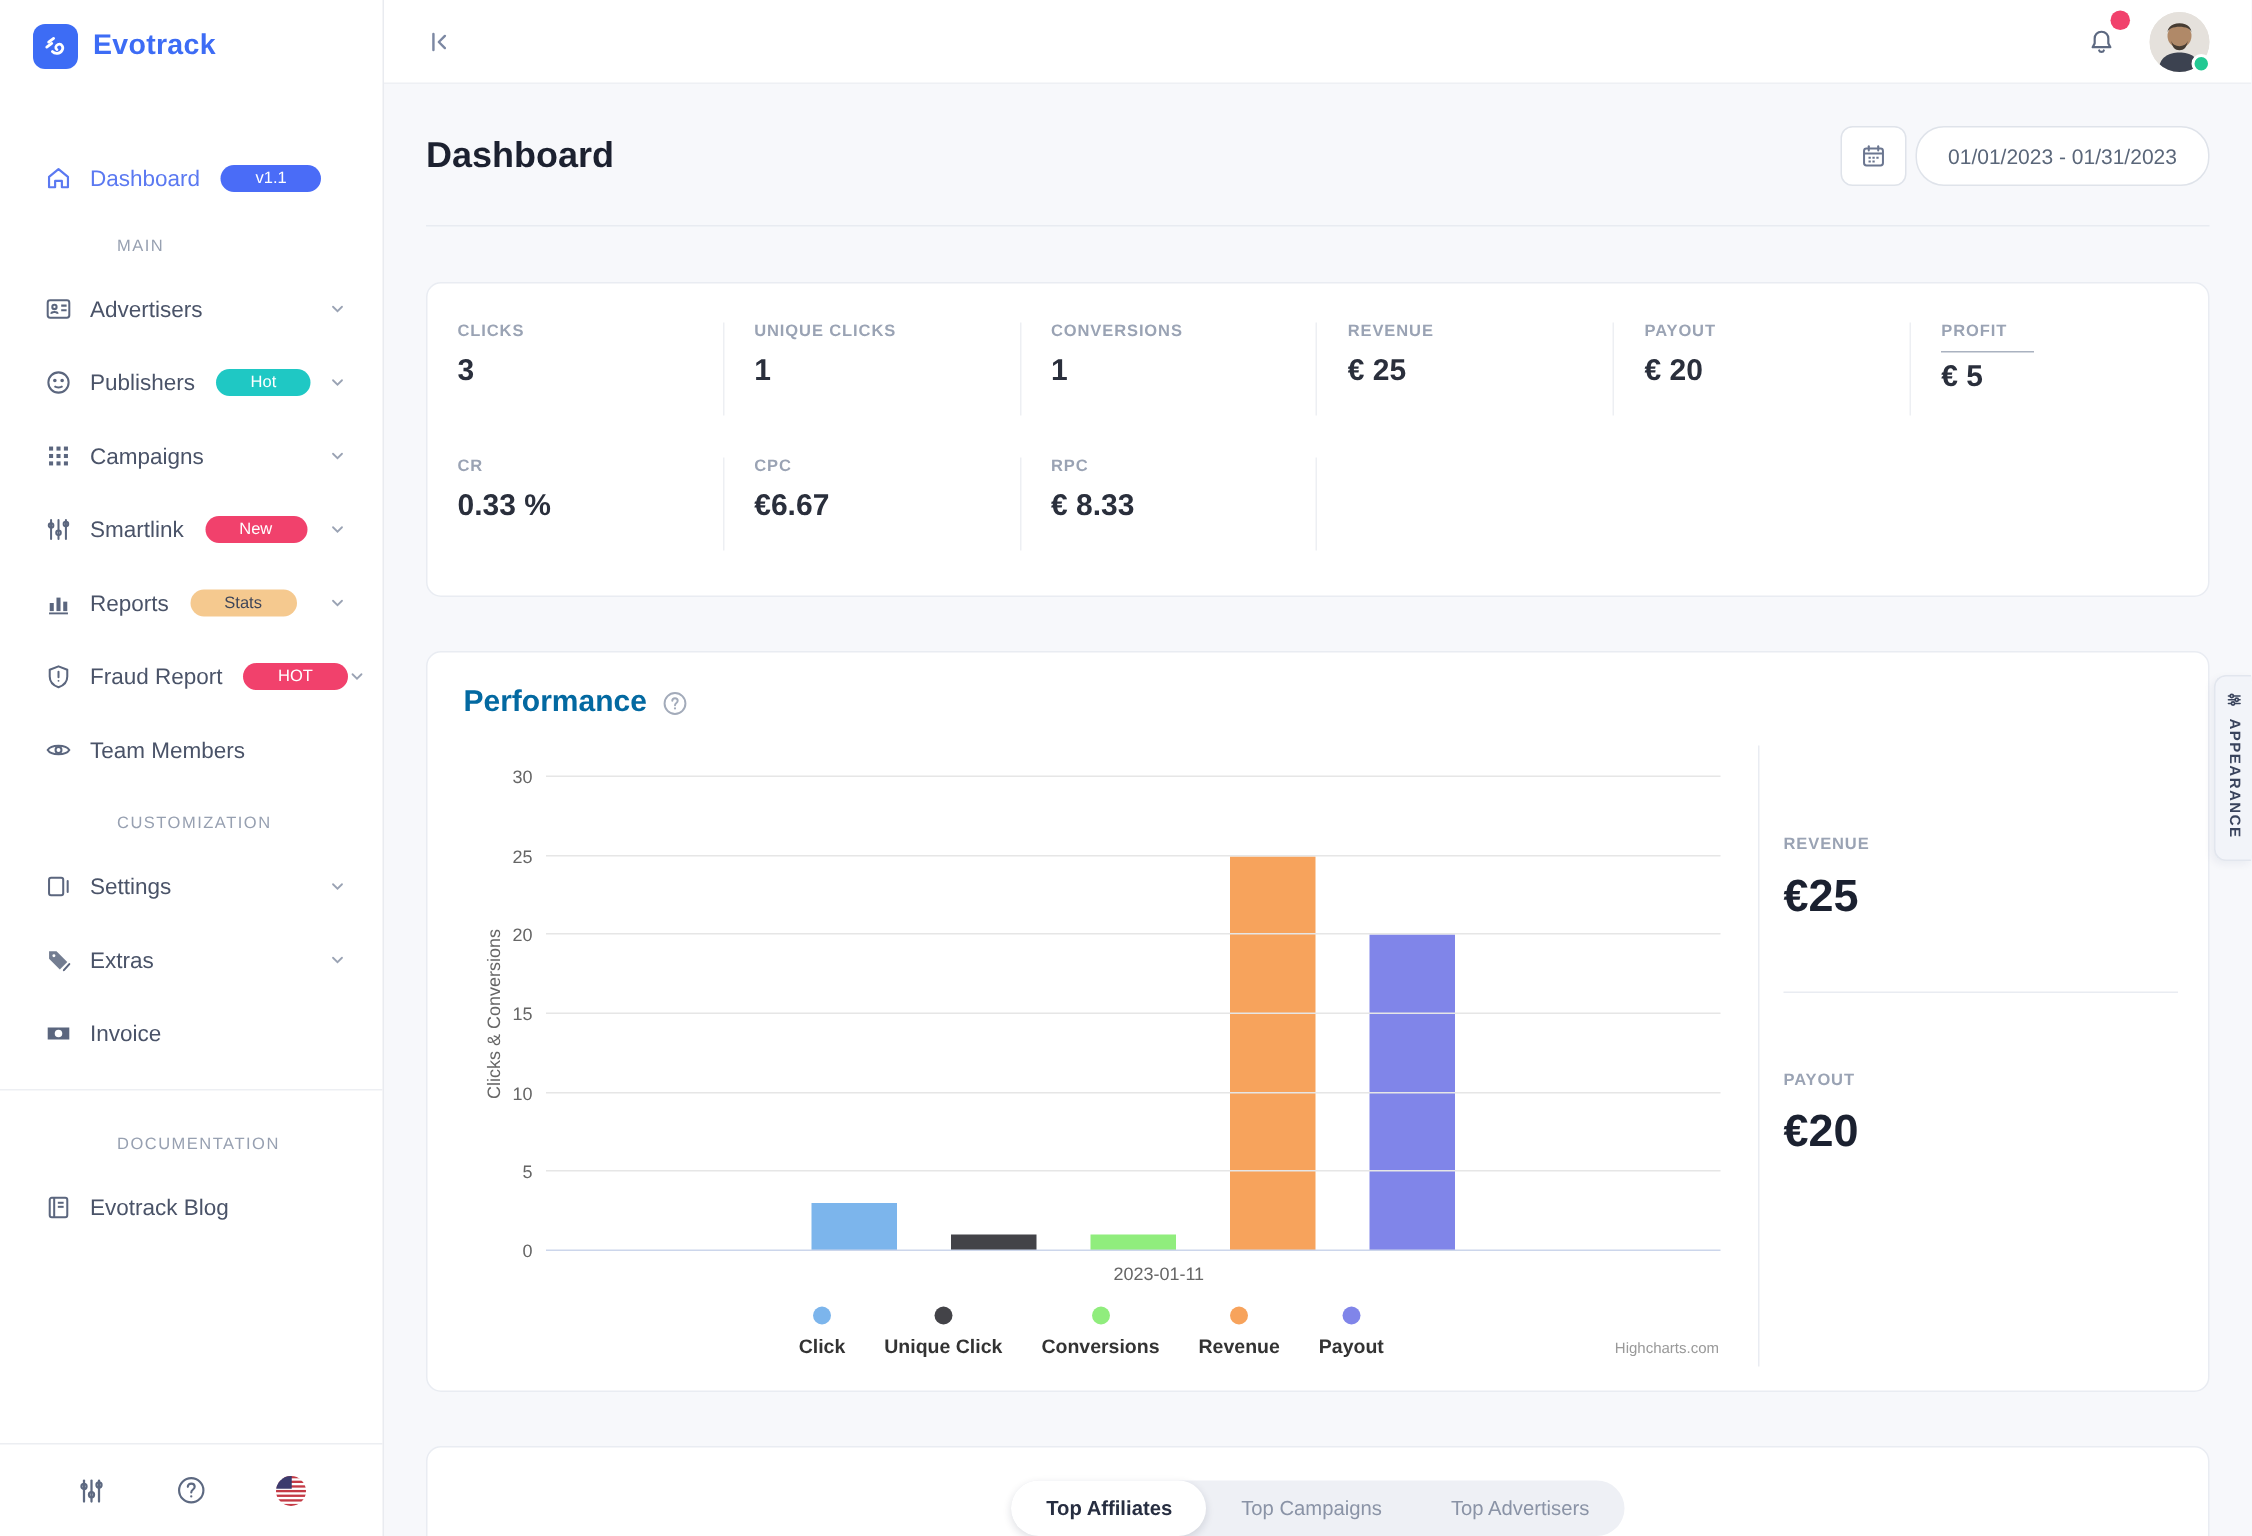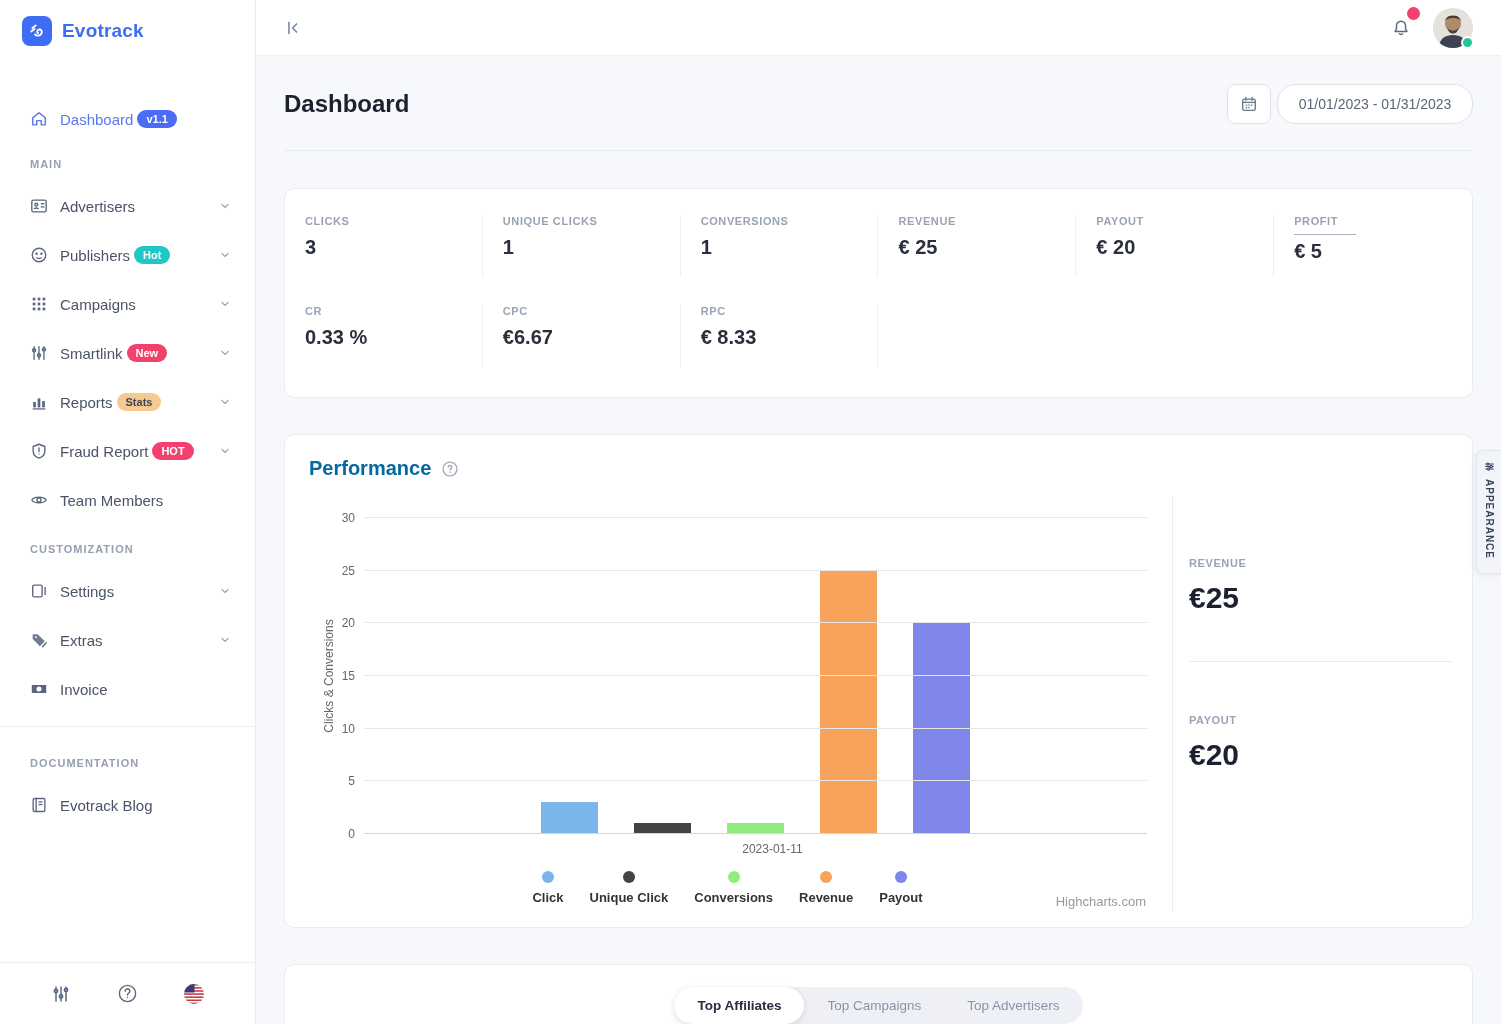--- a/index.html
+++ b/index.html
@@ -12,22 +12,22 @@
   .logo-row { display:flex; align-items:center; gap:10px; padding:16px 22px 0 22px; }
   .logo-mark { width:30px; height:30px; border-radius:8px; background:#3d6cf5; display:flex; align-items:center; justify-content:center; }
   .logo-text { font-size:19px; font-weight:bold; color:#3d6cf5; letter-spacing:.2px; }
   .nav { padding:0 24px 0 30px; flex:1 1 auto; }
   .nav-dashboard { display:flex; align-items:center; margin-top:28px; cursor:pointer; }
   .nav-dashboard .nav-label { color:#5b79f1; }
   .nav-item { display:flex; align-items:center; height:26px; margin-top:23px; cursor:pointer; }
   .nav-icon { width:18px; height:18px; display:flex; align-items:center; justify-content:center; color:#5b667e; flex:0 0 18px; }
   .nav-label { font-size:15px; color:#4a5368; margin-left:12px; white-space:nowrap; }
   .chevron { margin-left:auto; color:#9aa3b4; display:flex; }
-  .section-header { font-size:11px; font-weight:bold; letter-spacing:1px; color:#97a0b1; margin-top:30px; }
-  .badge { display:inline-block; font-size:11px; font-weight:bold; border-radius:10px; padding:2px 9px; margin-left:4px; line-height:14px; }
+  .section-header { font-size:11px; font-weight:normal; letter-spacing:1px; color:#97a0b1; margin-top:30px;margin-left:48px; }
+  .badge { display:inline-block; font-size:11px; font-weight:normal; border-radius:10px; padding:2px 23px; margin-left:14px; line-height:14px; }
   .badge-blue { background:#4a6cf7; color:#fff; }
   .badge-teal { background:#1fc8c4; color:#fff; }
   .badge-pink { background:#f1416c; color:#fff; }
   .badge-tan  { background:#f5c98f; color:#3f4659; }
   .side-divider { border-top:1px solid #edeff3; margin:24px -24px 0 -30px; }
   .sidebar-footer { border-top:1px solid #eceef2; height:62px; display:flex; align-items:center; justify-content:center; gap:46px; color:#5d6981; }
   .footer-btn { display:flex; cursor:pointer; }
 
   
   .main { flex:1; display:flex; flex-direction:column; }
@@ -74,21 +74,21 @@
   .gridline.axisline { background:#ccd6eb; }
   .ytick { position:absolute; right:100%; margin-right:9px; width:34px; text-align:right; font-size:12px; color:#666; transform:translateY(7px); }
   .y-title { position:absolute; left:44px; top:179px; transform:translate(-50%,-50%) rotate(270deg); font-size:12px; color:#666; white-space:nowrap; }
   .bars { position:absolute; inset:0; display:flex; justify-content:center; align-items:flex-end; gap:36px; }
   .bar { width:57px; }
   .x-label { position:absolute; left:96px; top:345px; width:783px; text-align:center; font-size:12px; color:#666; }
   .legend { position:absolute; left:0; top:374px; width:100%; display:flex; justify-content:center; gap:26px; }
   .legend-item { display:flex; align-items:center; gap:7px; cursor:pointer;flex-direction:column; }
   .legend-dot { width:12px; height:12px; border-radius:50%; }
   .legend-label { font-size:13px; font-weight:bold; color:#333; }
-  .credit { position:absolute; right:24px; top:397px; font-size:13px; color:#999; }
+  .credit { position:absolute; right:24px; top:397px; font-size:10px; color:#999; }
 
   .side-panel { position:absolute; right:0; top:62px; bottom:16px; width:300px; border-left:1px solid #e9ecf2; padding:60px 20px 0 16px; }
   .sp-label { font-size:11px; font-weight:bold; letter-spacing:.6px; color:#9aa3b4; }
   .sp-value { font-size:30px; font-weight:bold; color:#1b2130; margin-top:12px; }
   .sp-divider { height:1px; background:#e9ecf2; margin:46px 0 52px; }
 
   
   .appearance-tab { position:fixed; right:0; top:450px; width:25px; background:#f2f4f9; border:1px solid #e2e6ee; border-right:none; border-radius:8px 0 0 8px; box-shadow:-2px 2px 6px rgba(25,40,80,.06); display:flex; flex-direction:column; align-items:center; gap:7px; padding:10px 0 14px; cursor:pointer; }
   .appearance-tab .app-icon { color:#39435c; display:flex; }
   .appearance-label { writing-mode:vertical-rl; font-size:10px; font-weight:bold; letter-spacing:1px; color:#39435c; }

